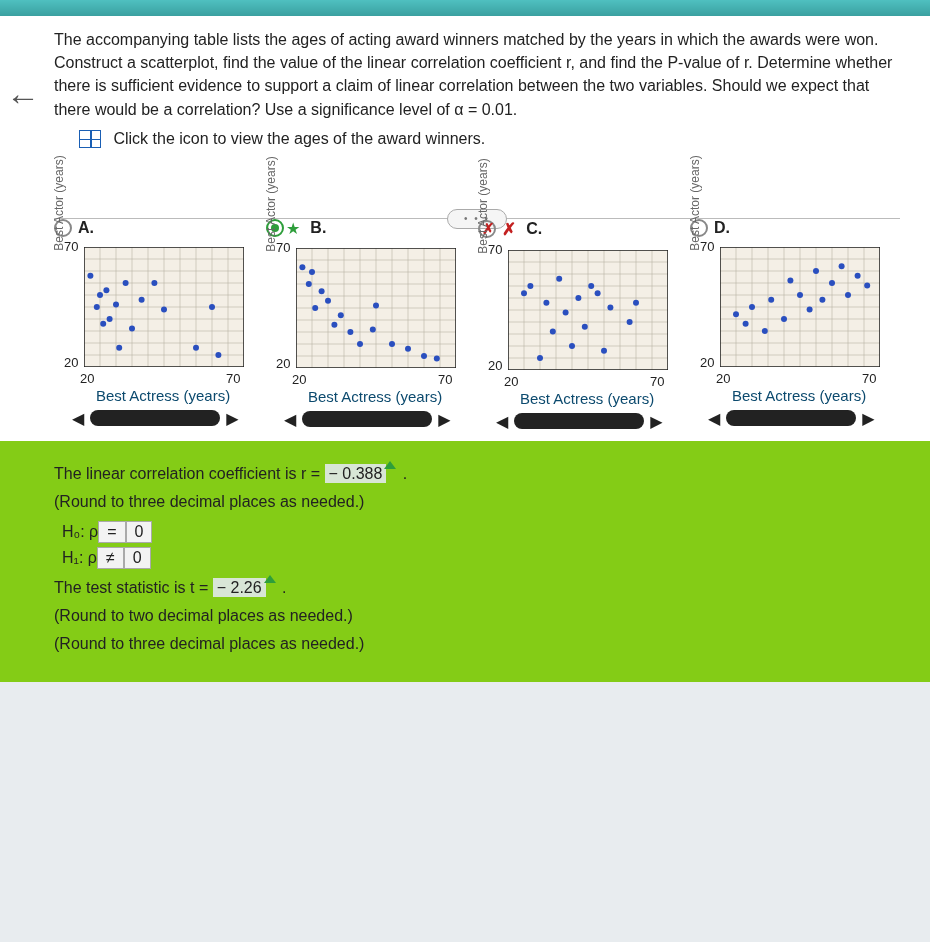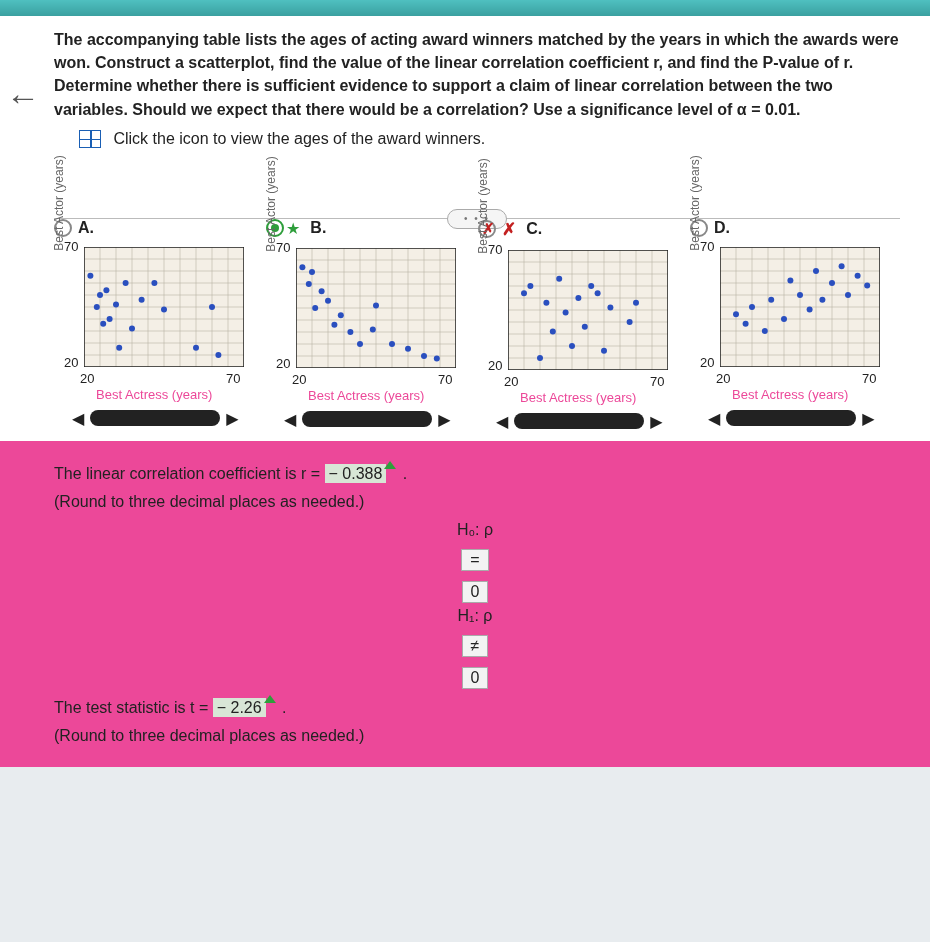--- a/index.html
+++ b/index.html
@@ -11,21 +11,21 @@
     width: 930px;
     height: 942px;
     position: relative;
   }
   .top-bar { height: 16px; background: linear-gradient(#4fc0c0,#3aa0a0); }
   .content { padding: 12px 30px 10px 54px; background: #fff; position: relative; }
   .back-arrow {
     position: absolute; left: 6px; top: 58px;
     font-size: 34px; color: #555;
   }
-  .question-body { line-height: 1.45; font-weight: bold; }
+  .question-body { line-height: 1.45; }
   .link-row { margin-top: 8px; padding-left: 25px; }
   .table-icon {
     display:inline-block; width:22px; height:18px;
     border:1.5px solid #1a5fb4; position:relative;
     vertical-align: middle; margin-right: 8px;
   }
   .table-icon::before, .table-icon::after {
     content:""; position:absolute; background:#1a5fb4;
   }
   .table-icon::before { left:0; right:0; top:50%; height:1.5px; }
@@ -65,35 +65,35 @@
   }
   .plot {
     position:absolute; left:30px; top:4px; width:160px; height:120px;
     background:#f4efe6;
   }
   .grid-svg { position:absolute; inset:0; }
   .ytick-hi { position:absolute; left:10px; top:-4px; font-size:13px; }
   .ytick-lo { position:absolute; left:10px; top:112px; font-size:13px; }
   .xtick-lo { position:absolute; left:26px; top:128px; font-size:13px;}
   .xtick-hi { position:absolute; left:172px; top:128px; font-size:13px;}
-  .xlabel   { position:absolute; left:42px; top:144px; font-size:13px; color:#ec4899;}
+  .xlabel   { position:absolute; left:42px; top:144px; font-size:15px; color:#0c4a6e;}
   .scrub { display:flex; align-items:center; gap:6px; margin:6px 0 0 18px;}
   .tri { font-size:16px; color:#222;}
   .pill { flex:1; height:16px; background:#222; border-radius:8px; max-width:130px;}
-  .answer-block { padding: 14px 34px 12px 54px; background:#ec4899;}
+  .answer-block { padding: 14px 34px 19px 54px; background:#84cc16;}
   .answer-block p { margin: 10px 0; }
   .val-correct {
     background:#d8e6d6; padding:1px 4px;
   }
   .mini-check {
     display:inline-block; width:0; height:0; position:relative; top:-10px; left:-2px;
     border-left:6px solid transparent; border-right:6px solid transparent;
     border-bottom:8px solid #2e9e3b;
   }
-  .frm-row { display:flex; align-items:center; gap:10px; margin:4px 8px;flex-direction:column;}
+  .frm-row { display:flex; align-items:center; gap:0; margin:4px 8px;}
   .sel {
     border:1px solid #aaa; background:#f3f3f3; padding:1px 8px; min-width:26px; text-align:center;
   }
   .box-empty {
     display:inline-block; width:26px; height:22px; border:2px solid #3b73c8; background:#fff;
   }
 </style>
 </head>
 <body>
 
@@ -390,15 +390,16 @@
   <div class="frm-row">
     <span>H₁: ρ</span>
     <span class="sel">≠</span>
     <span class="sel">0</span>
   </div>
 
   <p>
     <span>The test statistic is t = </span>
     <span class="val-correct">− 2.26</span><span class="mini-check"></span> .
   </p>
+  <p>(Round to two decimal places as needed.)</p>
 
   <p>(Round to three decimal places as needed.)</p>
 </div>
 
 </body></html>

